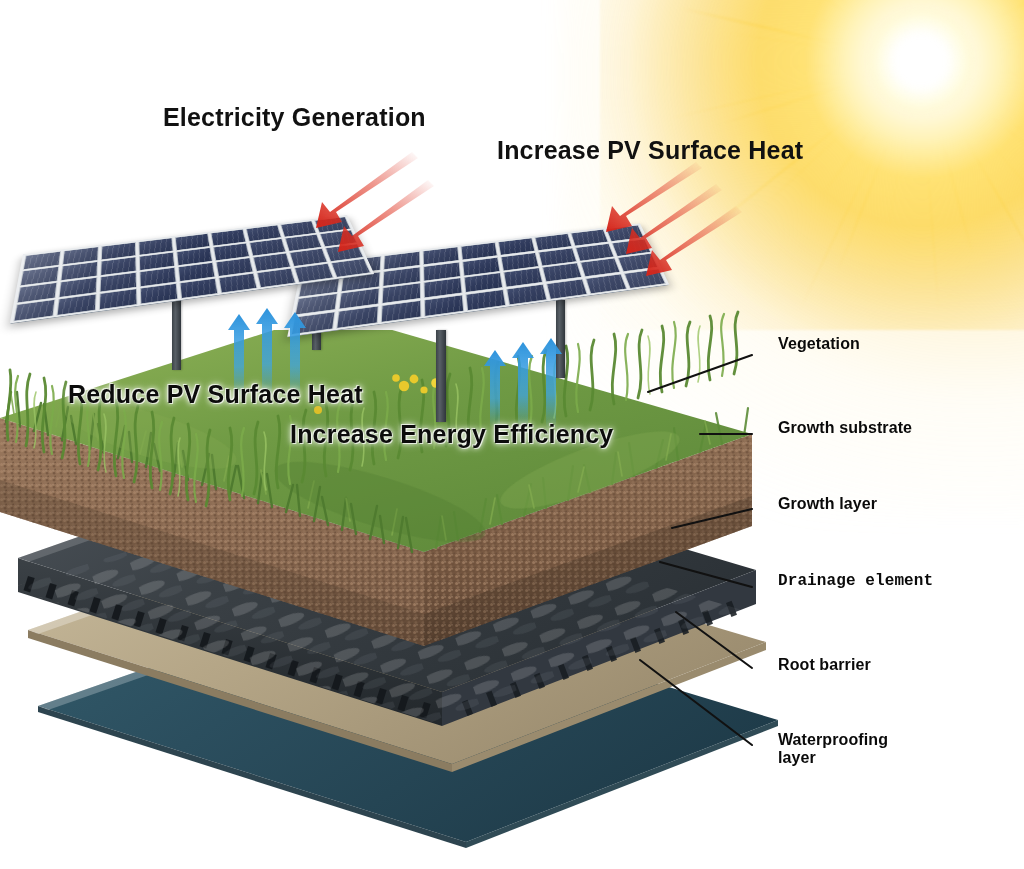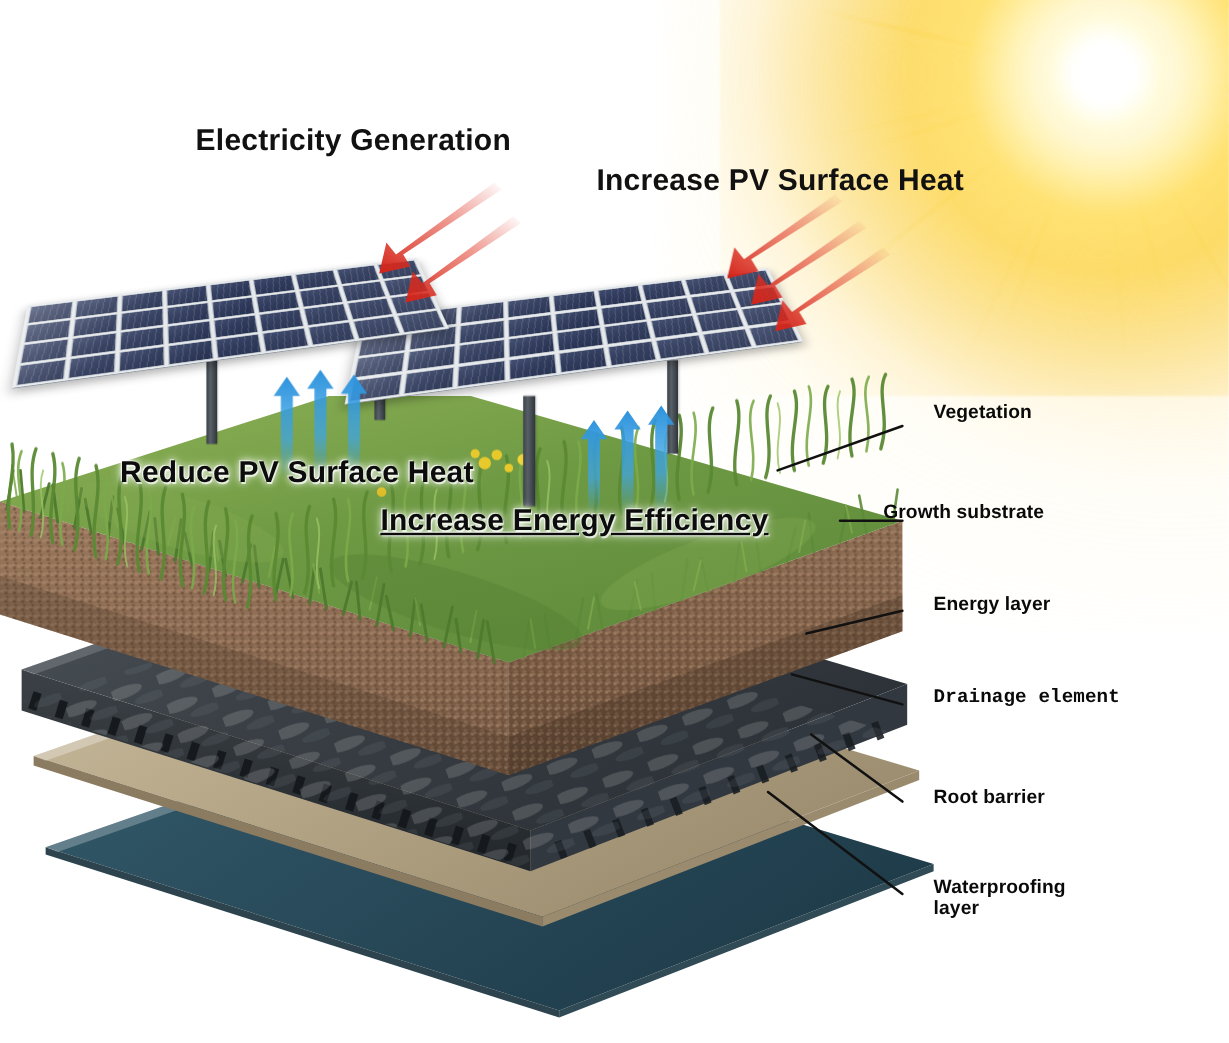--- a/index.html
+++ b/index.html
@@ -768,29 +768,29 @@
           <line x1="752" y1="587" x2="660" y2="562"></line>
           <line x1="752" y1="668" x2="676" y2="612"></line>
           <line x1="752" y1="745" x2="640" y2="660"></line>
         </g>
     </svg>
 
   </div>
 
   <div id="side-labels">
       <div class="side-label" style="left: 778px; top: 335px;">Vegetation</div>
-      <div class="side-label" style="left: 736px; top: 419px;">Growth substrate</div>
-      <div class="side-label" style="left: 778px; top: 495px;">Energy layer</div>
+      <div class="side-label" style="left: 778px; top: 419px;">Growth substrate</div>
+      <div class="side-label" style="left: 778px; top: 495px;">Growth layer</div>
       <div class="side-label" style="left: 778px; top: 573px; font-family: Liberation Mono, monospace;">Drainage element</div>
       <div class="side-label" style="left: 778px; top: 656px;">Root barrier</div>
       <div class="side-label" style="left: 778px; top: 731px;">Waterproofing
 layer</div>
     </div>
 
   <div class="callout" style="left:163px;top:103px;">Electricity Generation</div>
 
   <div class="callout" style="left:497px;top:136px;">Increase PV Surface Heat</div>
 
-  <div class="callout on-scene" style="left:68px;top:380px;margin-left:32px;">Reduce PV Surface Heat</div>
-
-  <div class="callout on-scene" style="left:317px;top:420px;text-decoration:underline;">Increase Energy Efficiency</div>
+  <div class="callout on-scene" style="left:68px;top:380px;">Reduce PV Surface Heat</div>
+
+  <div class="callout on-scene" style="left:290px;top:420px;">Increase Energy Efficiency</div>
 
 </div>
 
 </body></html>

